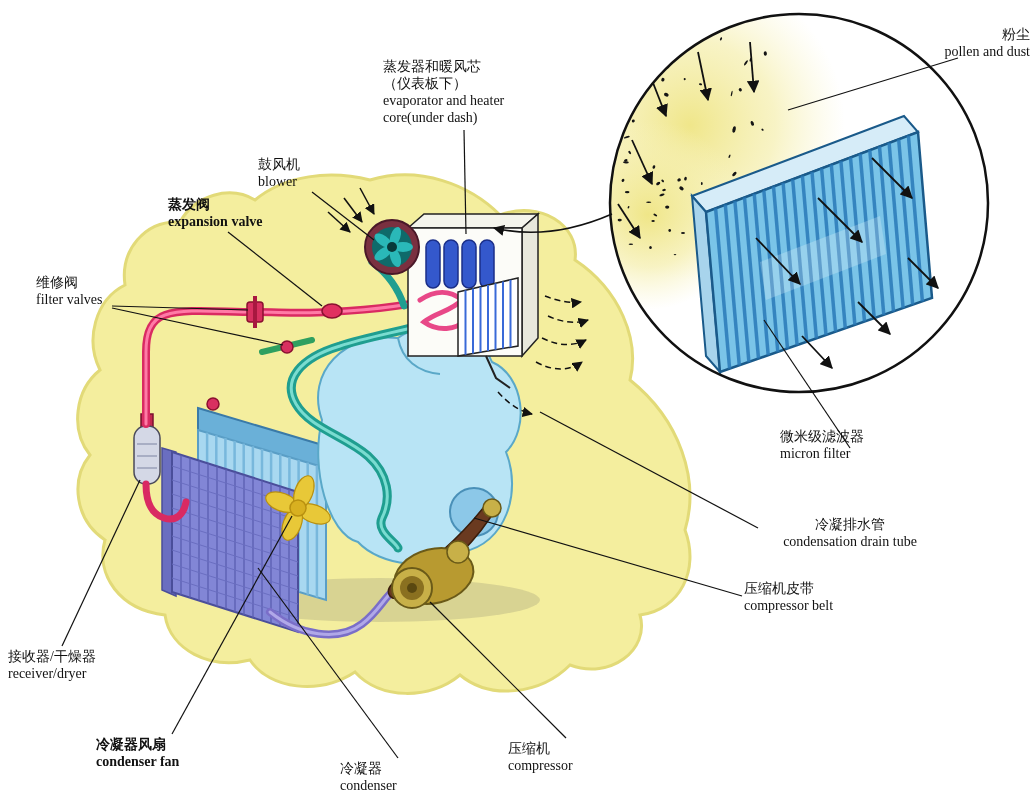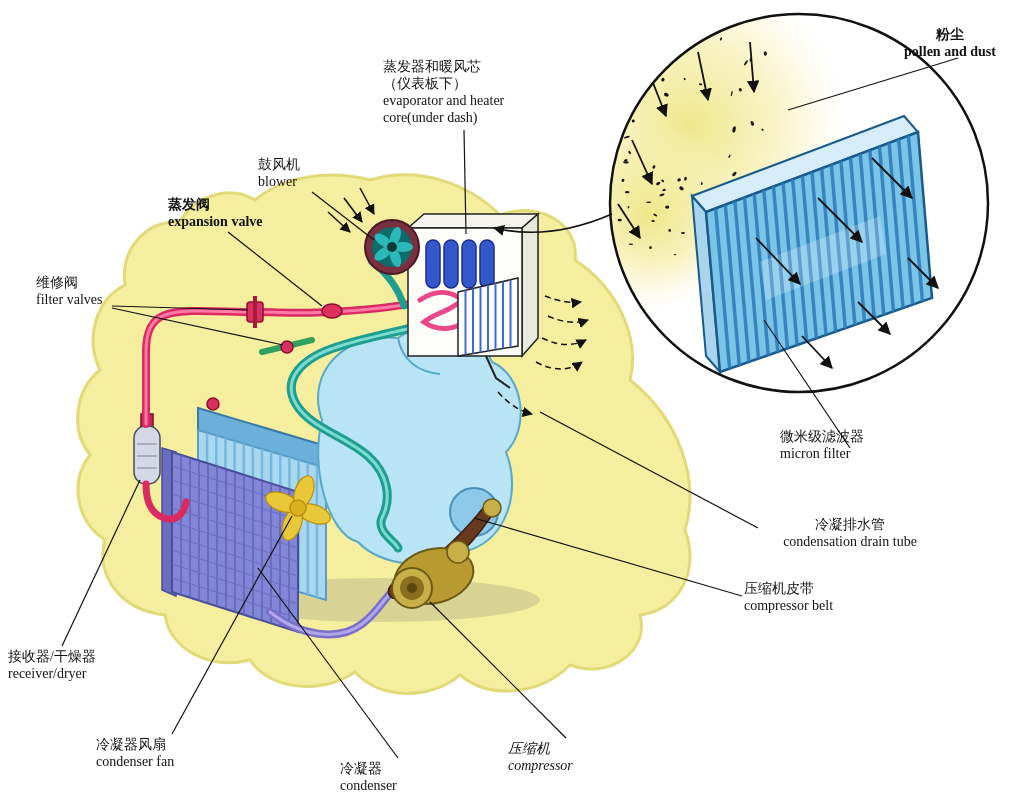--- a/index.html
+++ b/index.html
@@ -2,21 +2,21 @@
 <html style="--body: #f4ee9e; --body-edge: #e2da78; --pipe-hot: #d92a62; --pipe-hot-light: #ff7aa6; --pipe-cold: #1f9e90; --pipe-cold-light: #7adcd0; --pipe-return: #7a6ec8; --pipe-return-light: #b0a8e8; --condenser: #8286d6; --condenser-grid: #5a5eb0; --radiator: #a8d8f0; --engine: #b8e4f5; --compressor-body: #b89a30; --fan-yellow: #e8c838; --filter-blue: #7ac4e8; --filter-stripe: #2a7ab8; --evap-coil: #3458cc; --blower-ring: #7a3040; --blower-fan: #2ab8b8; --line: #111111;"><head>
 <meta charset="utf-8">
 <style>
   html,body{margin:0;padding:0;background:#ffffff;}
   .canvas{position:relative;width:1036px;height:800px;background:#fff;overflow:hidden;
           font-family:"Liberation Serif","DejaVu Serif",serif;color:#111;}
   svg{position:absolute;top:0;left:0;}
   .label{position:absolute;font-size:14px;line-height:17px;z-index:5;}
   .label .ln{white-space:nowrap;}
   .c{text-align:left;}
-  .r{text-align:center;font-weight:bold;}
+  .r{text-align:right;}
   .l{text-align:left;}
 </style>
 </head>
 <body>
 
 <div class="canvas">
 
 <svg id="scene" width="1036" height="800" viewBox="0 0 1036 800">
   <defs>
     <marker id="arr" viewBox="0 0 10 10" refX="9" refY="5" markerWidth="7" markerHeight="7" orient="auto">
@@ -377,28 +377,28 @@
 <div class="label l" style="top:580px;left:744px;width:150px;">
   <div class="ln">压缩机皮带</div>
   <div class="ln">compressor belt</div>
 </div>
 
 <div class="label l" style="top:648px;left:8px;width:120px;">
   <div class="ln">接收器/干燥器</div>
   <div class="ln">receiver/dryer</div>
 </div>
 
-<div class="label c" style="top:736px;left:96px;width:130px;">
+<div class="label c" style="top:736px;left:96px;width:130px;font-weight:bold;">
   <div class="ln">冷凝器风扇</div>
   <div class="ln">condenser fan</div>
 </div>
 
 <div class="label c" style="top:760px;left:340px;width:120px;">
   <div class="ln">冷凝器</div>
   <div class="ln">condenser</div>
 </div>
 
-<div class="label c" style="top:740px;left:508px;width:124px;font-style:italic;">
+<div class="label c" style="top:740px;left:508px;width:124px;">
   <div class="ln">压缩机</div>
   <div class="ln">compressor</div>
 </div>
 
 </div>
 
 </body></html>

